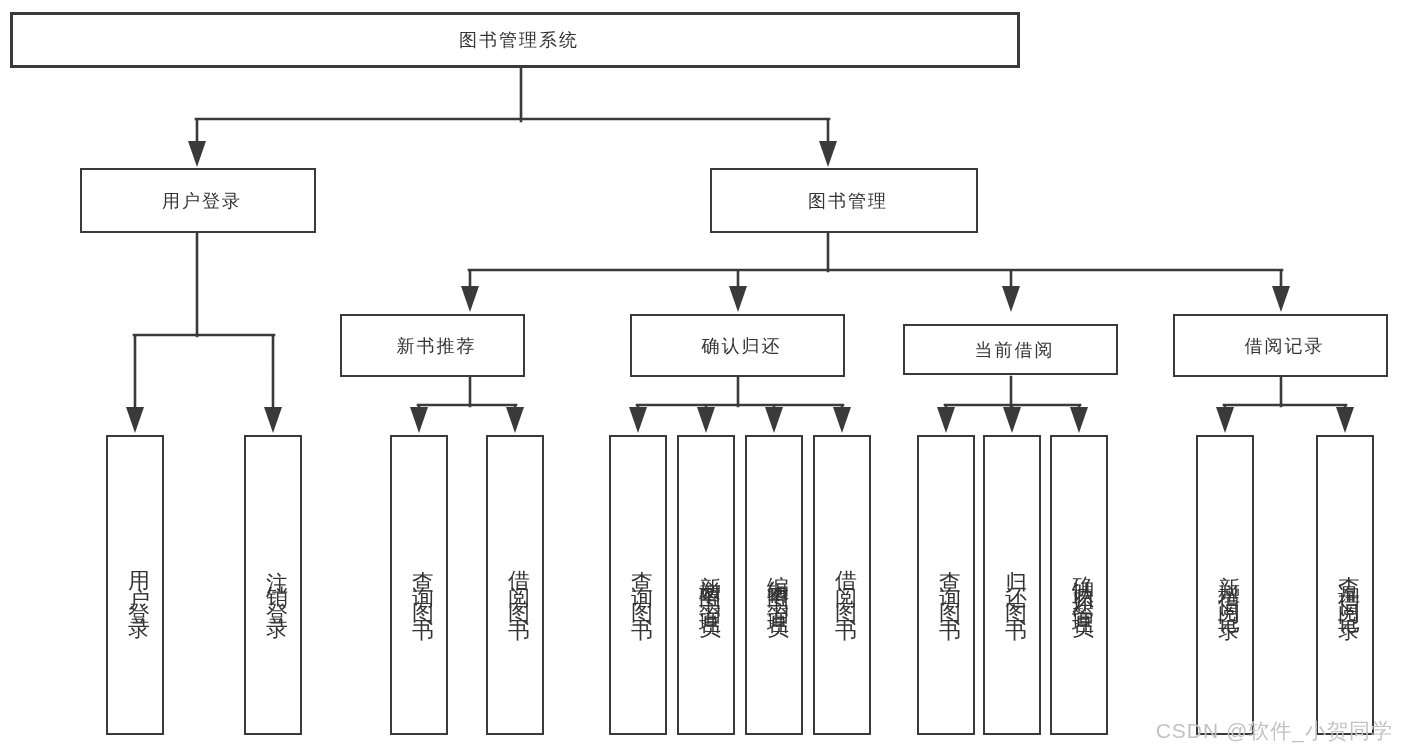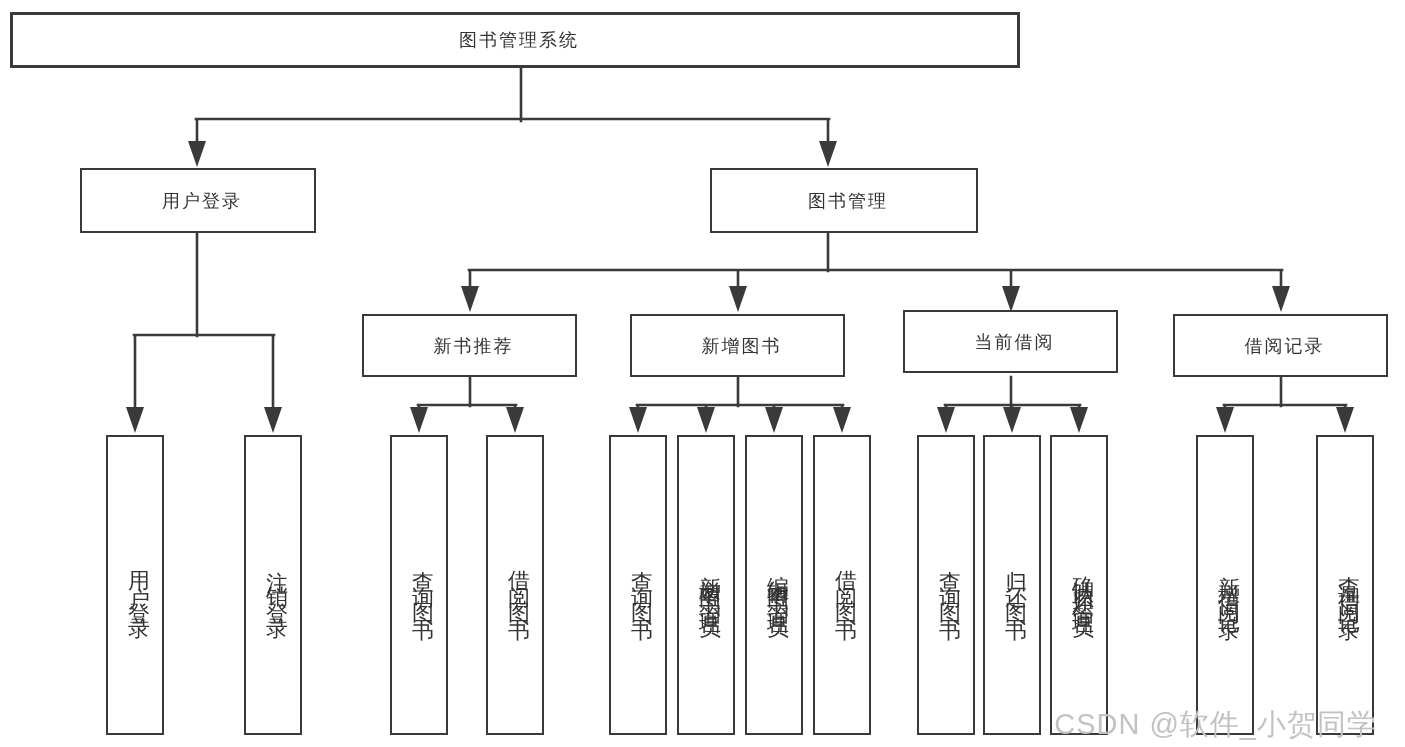--- a/index.html
+++ b/index.html
@@ -42,23 +42,23 @@
   .leaf span {
     writing-mode: vertical-rl;
     text-orientation: mixed;
     line-height: 1;
   }
   .sp-4 span { letter-spacing: 16px; }
   .sp-6 span { letter-spacing: 9px; }
   .sp-9 span { letter-spacing: 6px; }
   #watermark {
     position: absolute;
-    right: 28px;
+    right: 12px;
     bottom: 2px;
-    font-size: 29px;
+    font-size: 21px;
     color: var(--watermark-color);
     letter-spacing: 1px;
     z-index: 5;
     white-space: nowrap;
   }
 </style>
 </head>
 <body>
 
 <div id="stage">
@@ -122,27 +122,27 @@
     <span>图书管理系统</span>
   </div>
 
   <div class="box" style="left:80px; top:168px; width:236px; height:65px">
     <span>用户登录</span>
   </div>
   <div class="box" style="left:710px; top:168px; width:268px; height:65px">
     <span>图书管理</span>
   </div>
 
-  <div class="box" style="left:362px; top:314px; width:215px; height:63px">
+  <div class="box" style="left:340px; top:314px; width:185px; height:63px">
     <span>新书推荐</span>
   </div>
   <div class="box" style="left:630px; top:314px; width:215px; height:63px">
-    <span>新增图书</span>
+    <span>确认归还</span>
   </div>
-  <div class="box" style="left:903px; top:310px; width:215px; height:63px">
+  <div class="box" style="left:903px; top:324px; width:215px; height:51px">
     <span>当前借阅</span>
   </div>
   <div class="box" style="left:1173px; top:314px; width:215px; height:63px">
     <span>借阅记录</span>
   </div>
 
   <div class="box leaf sp-4" style="left:106px; top:435px; width:58px; height:300px">
     <span>用户登录</span>
   </div>
   <div class="box leaf sp-4" style="left:244px; top:435px; width:58px; height:300px">

